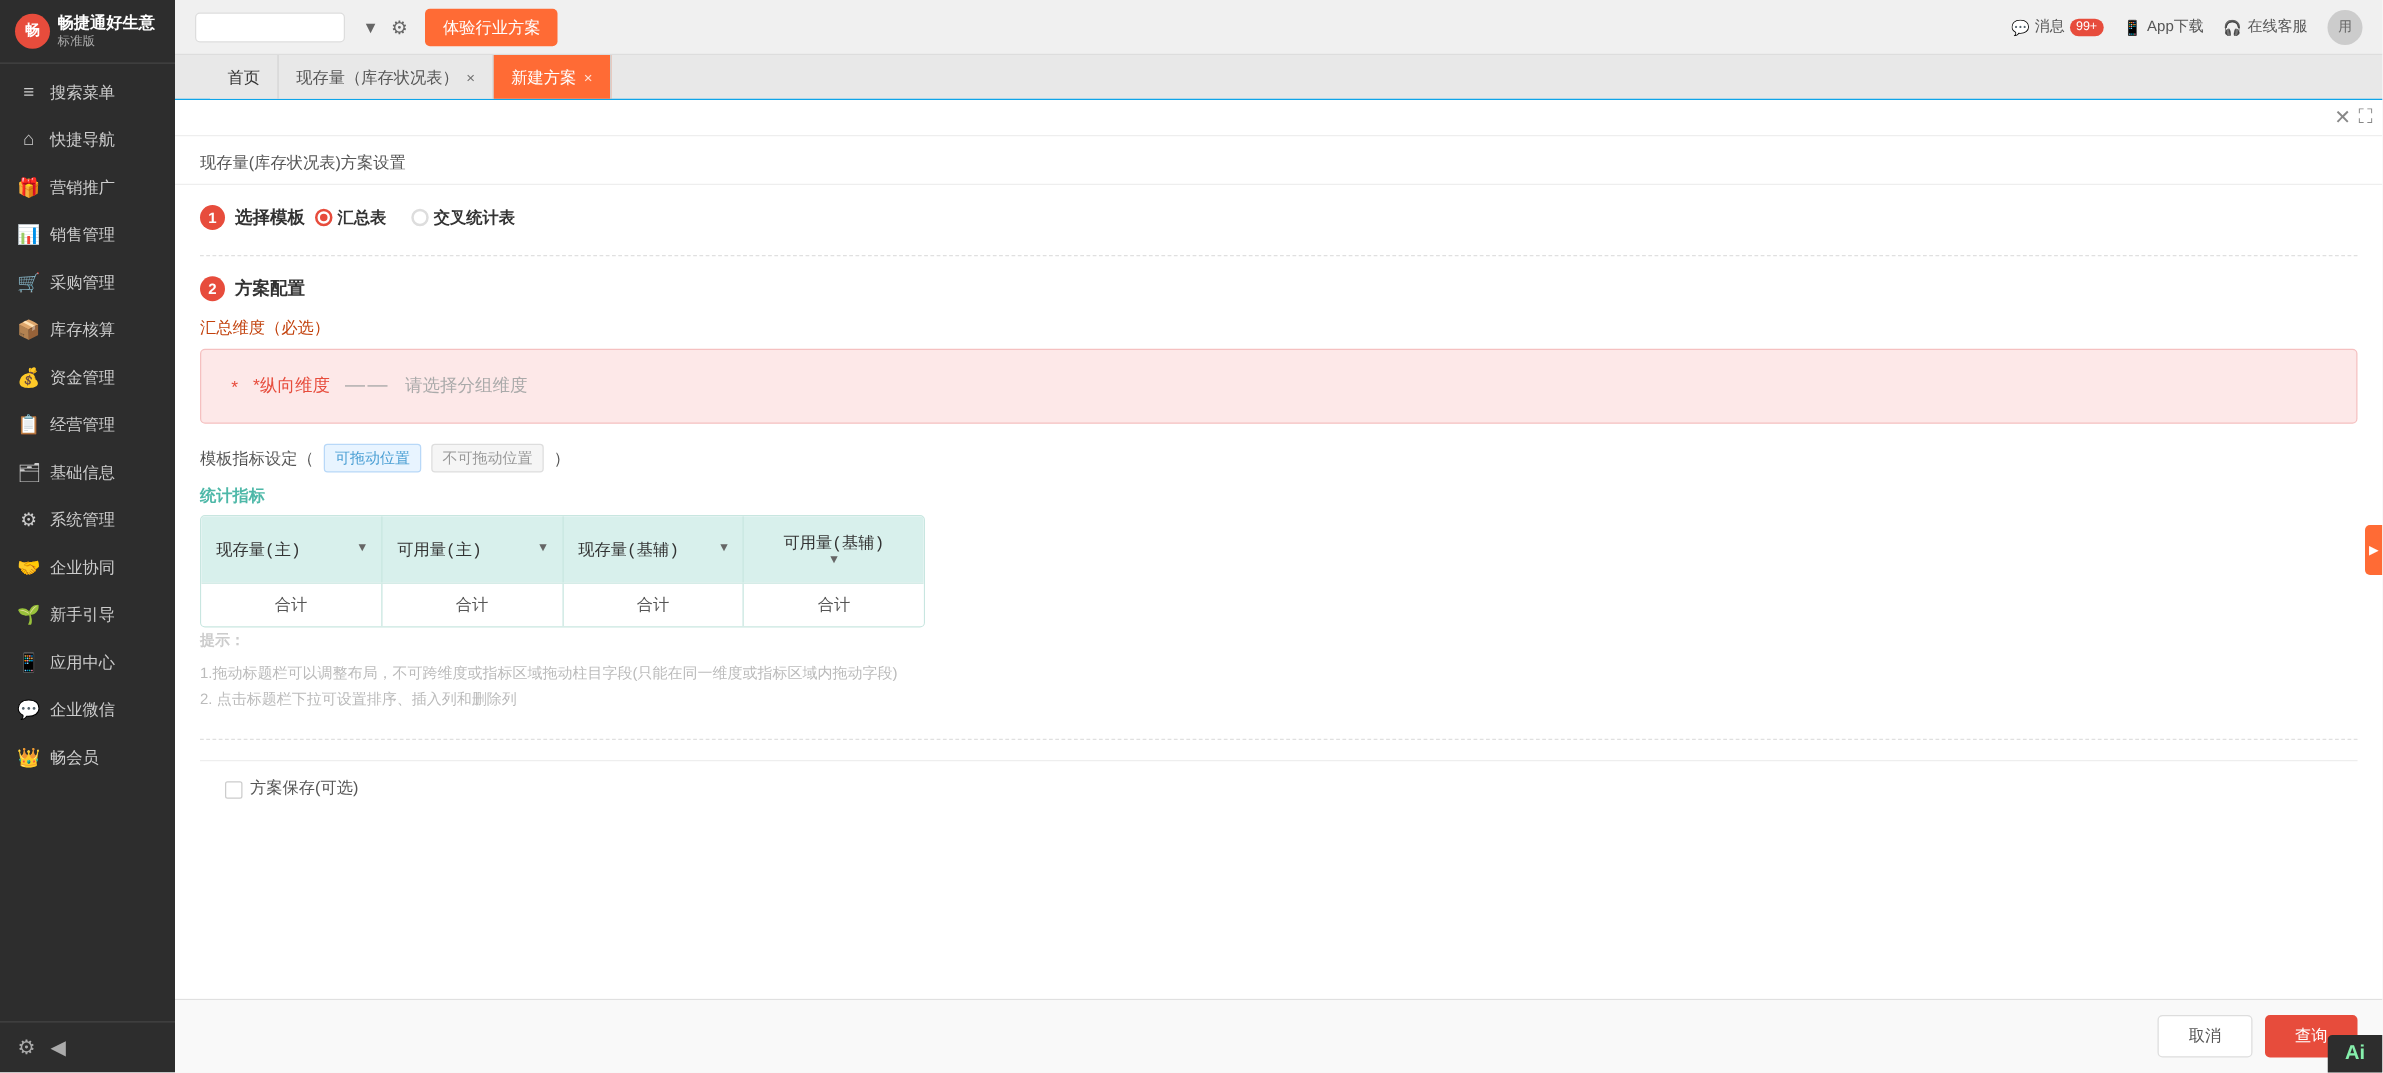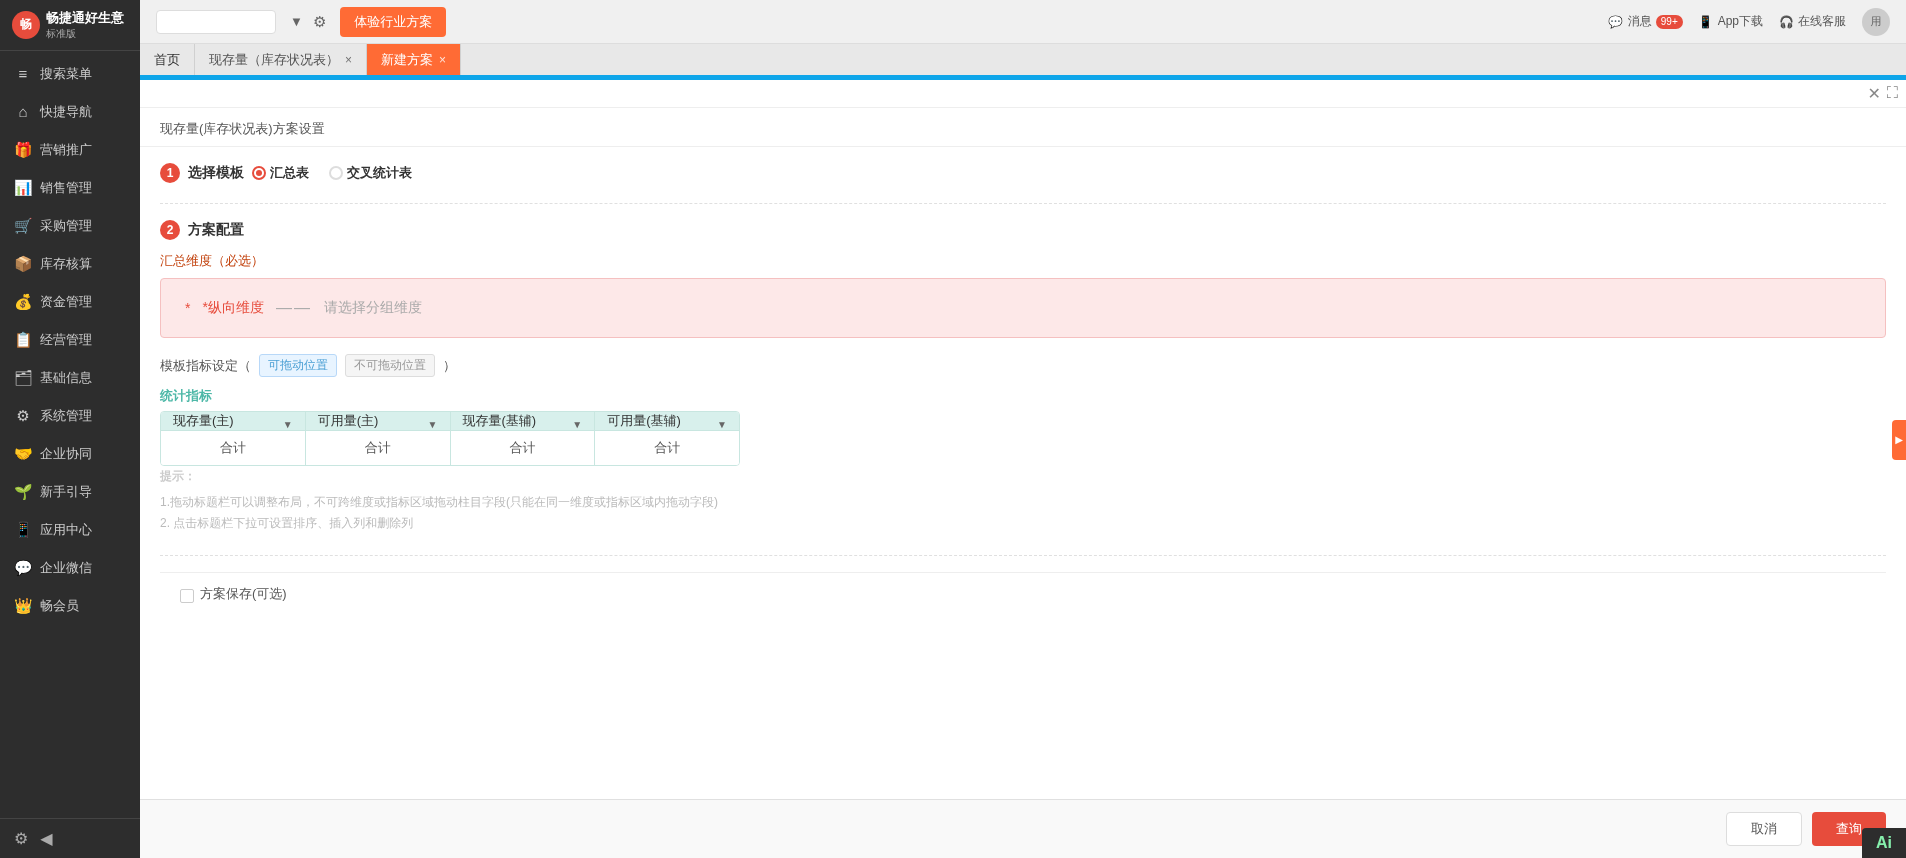--- a/index.html
+++ b/index.html
@@ -117,22 +117,23 @@
       background: #ccc; border-radius: 50%;
       display: flex; align-items: center; justify-content: center;
       font-size: 11px; color: #666;
     }
 
     
     .tabbar {
       background: #e8e8e8;
       display: flex;
       align-items: stretch;
-      border-bottom: 5px solid #0ea5e9;
+      border-bottom: 1px solid #0ea5e9;
       height: 36px;
+      padding-left: 28px;
     }
     .tab {
       display: flex; align-items: center; gap: 6px;
       padding: 0 14px;
       font-size: 13px;
       cursor: pointer;
       border-right: 1px solid #d0d0d0;
       color: #555;
       background: #e8e8e8;
     }
@@ -248,29 +249,30 @@
       border-radius: 4px;
       overflow: hidden;
       width: 580px;
     }
     .stats-table-header {
       display: flex;
       background: #d8f0ec;
     }
     .stats-col {
       flex: 1;
-      padding: 0 12px;
-      display: flex;
-      align-items: flex-end;
+      padding: 12px 12px;
+      display: flex;
+      align-items: center;
       justify-content: space-between;
       border-right: 1px solid #c8e6e0;
       font-size: 13px;
       color: #333;
-    }
-    .stats-col:last-child { border-right: none; }
+      font-family: Liberation Mono, monospace;
+    }
+    .stats-col:last-child { border-right: none; flex-direction: column; }
     .stats-col .chevron { color: #666; font-size: 10px; cursor: pointer; }
 
     .stats-table-body {
       display: flex;
       background: #fff;
       border-top: 1px solid #c8e6e0;
     }
     .stats-cell {
       flex: 1;
       padding: 8px 12px;

